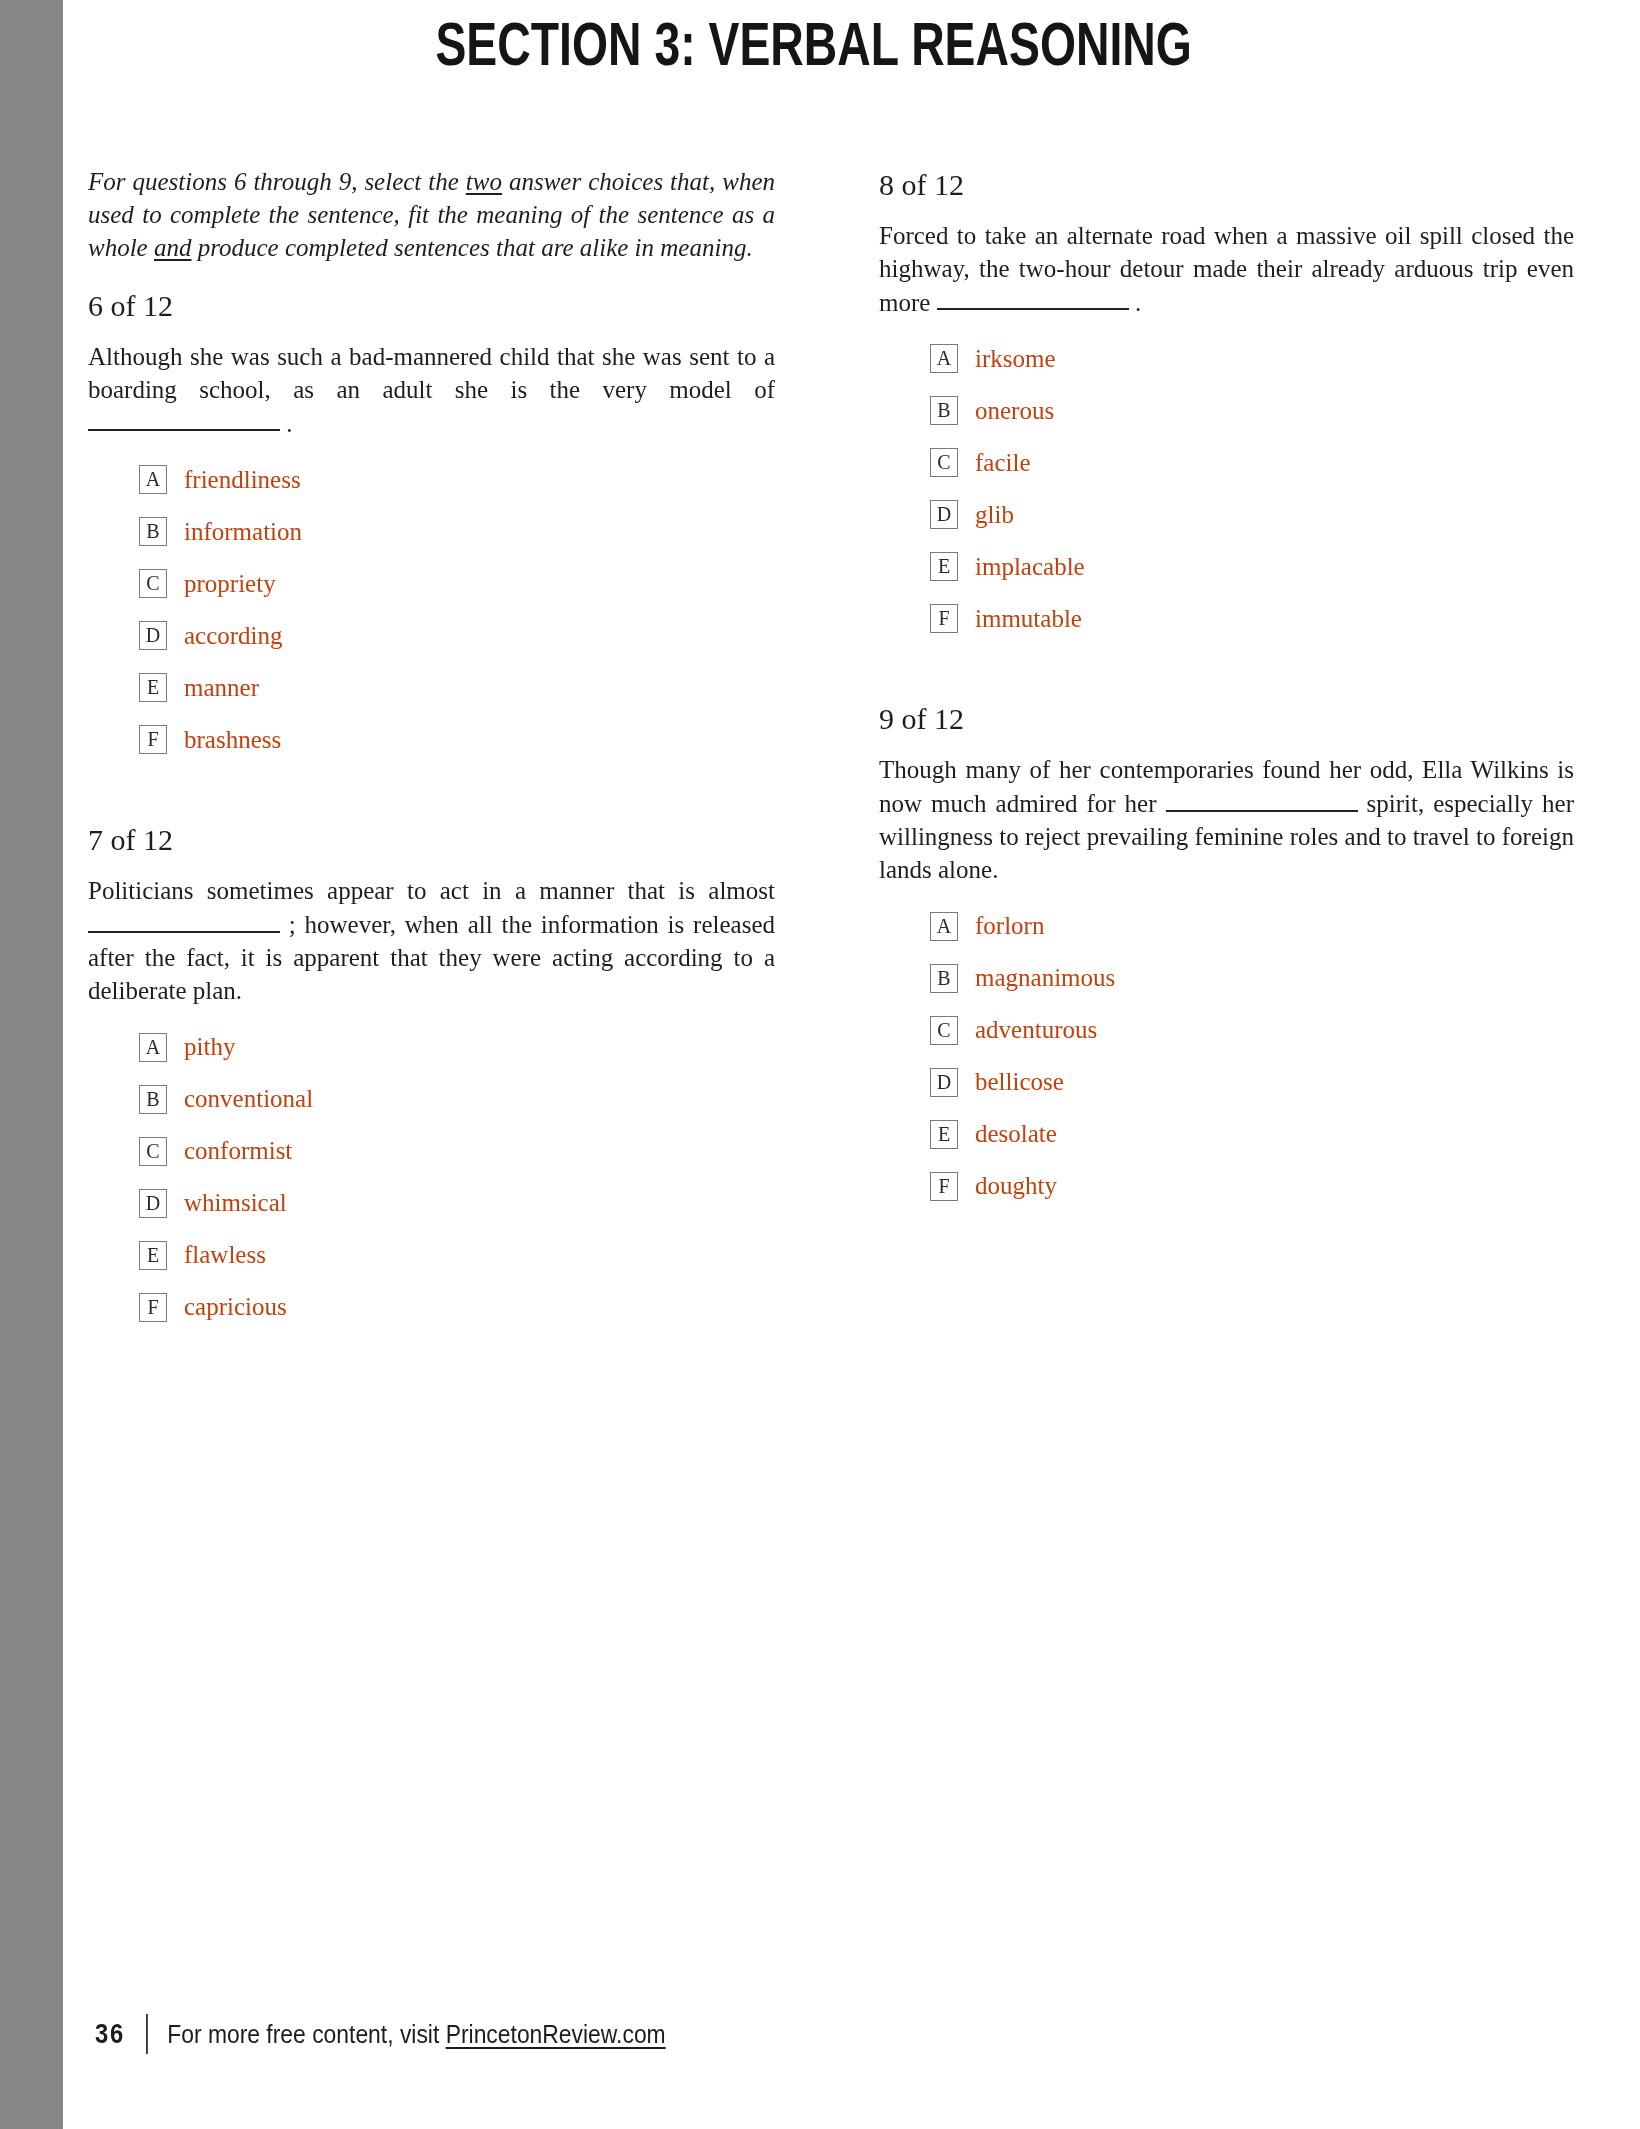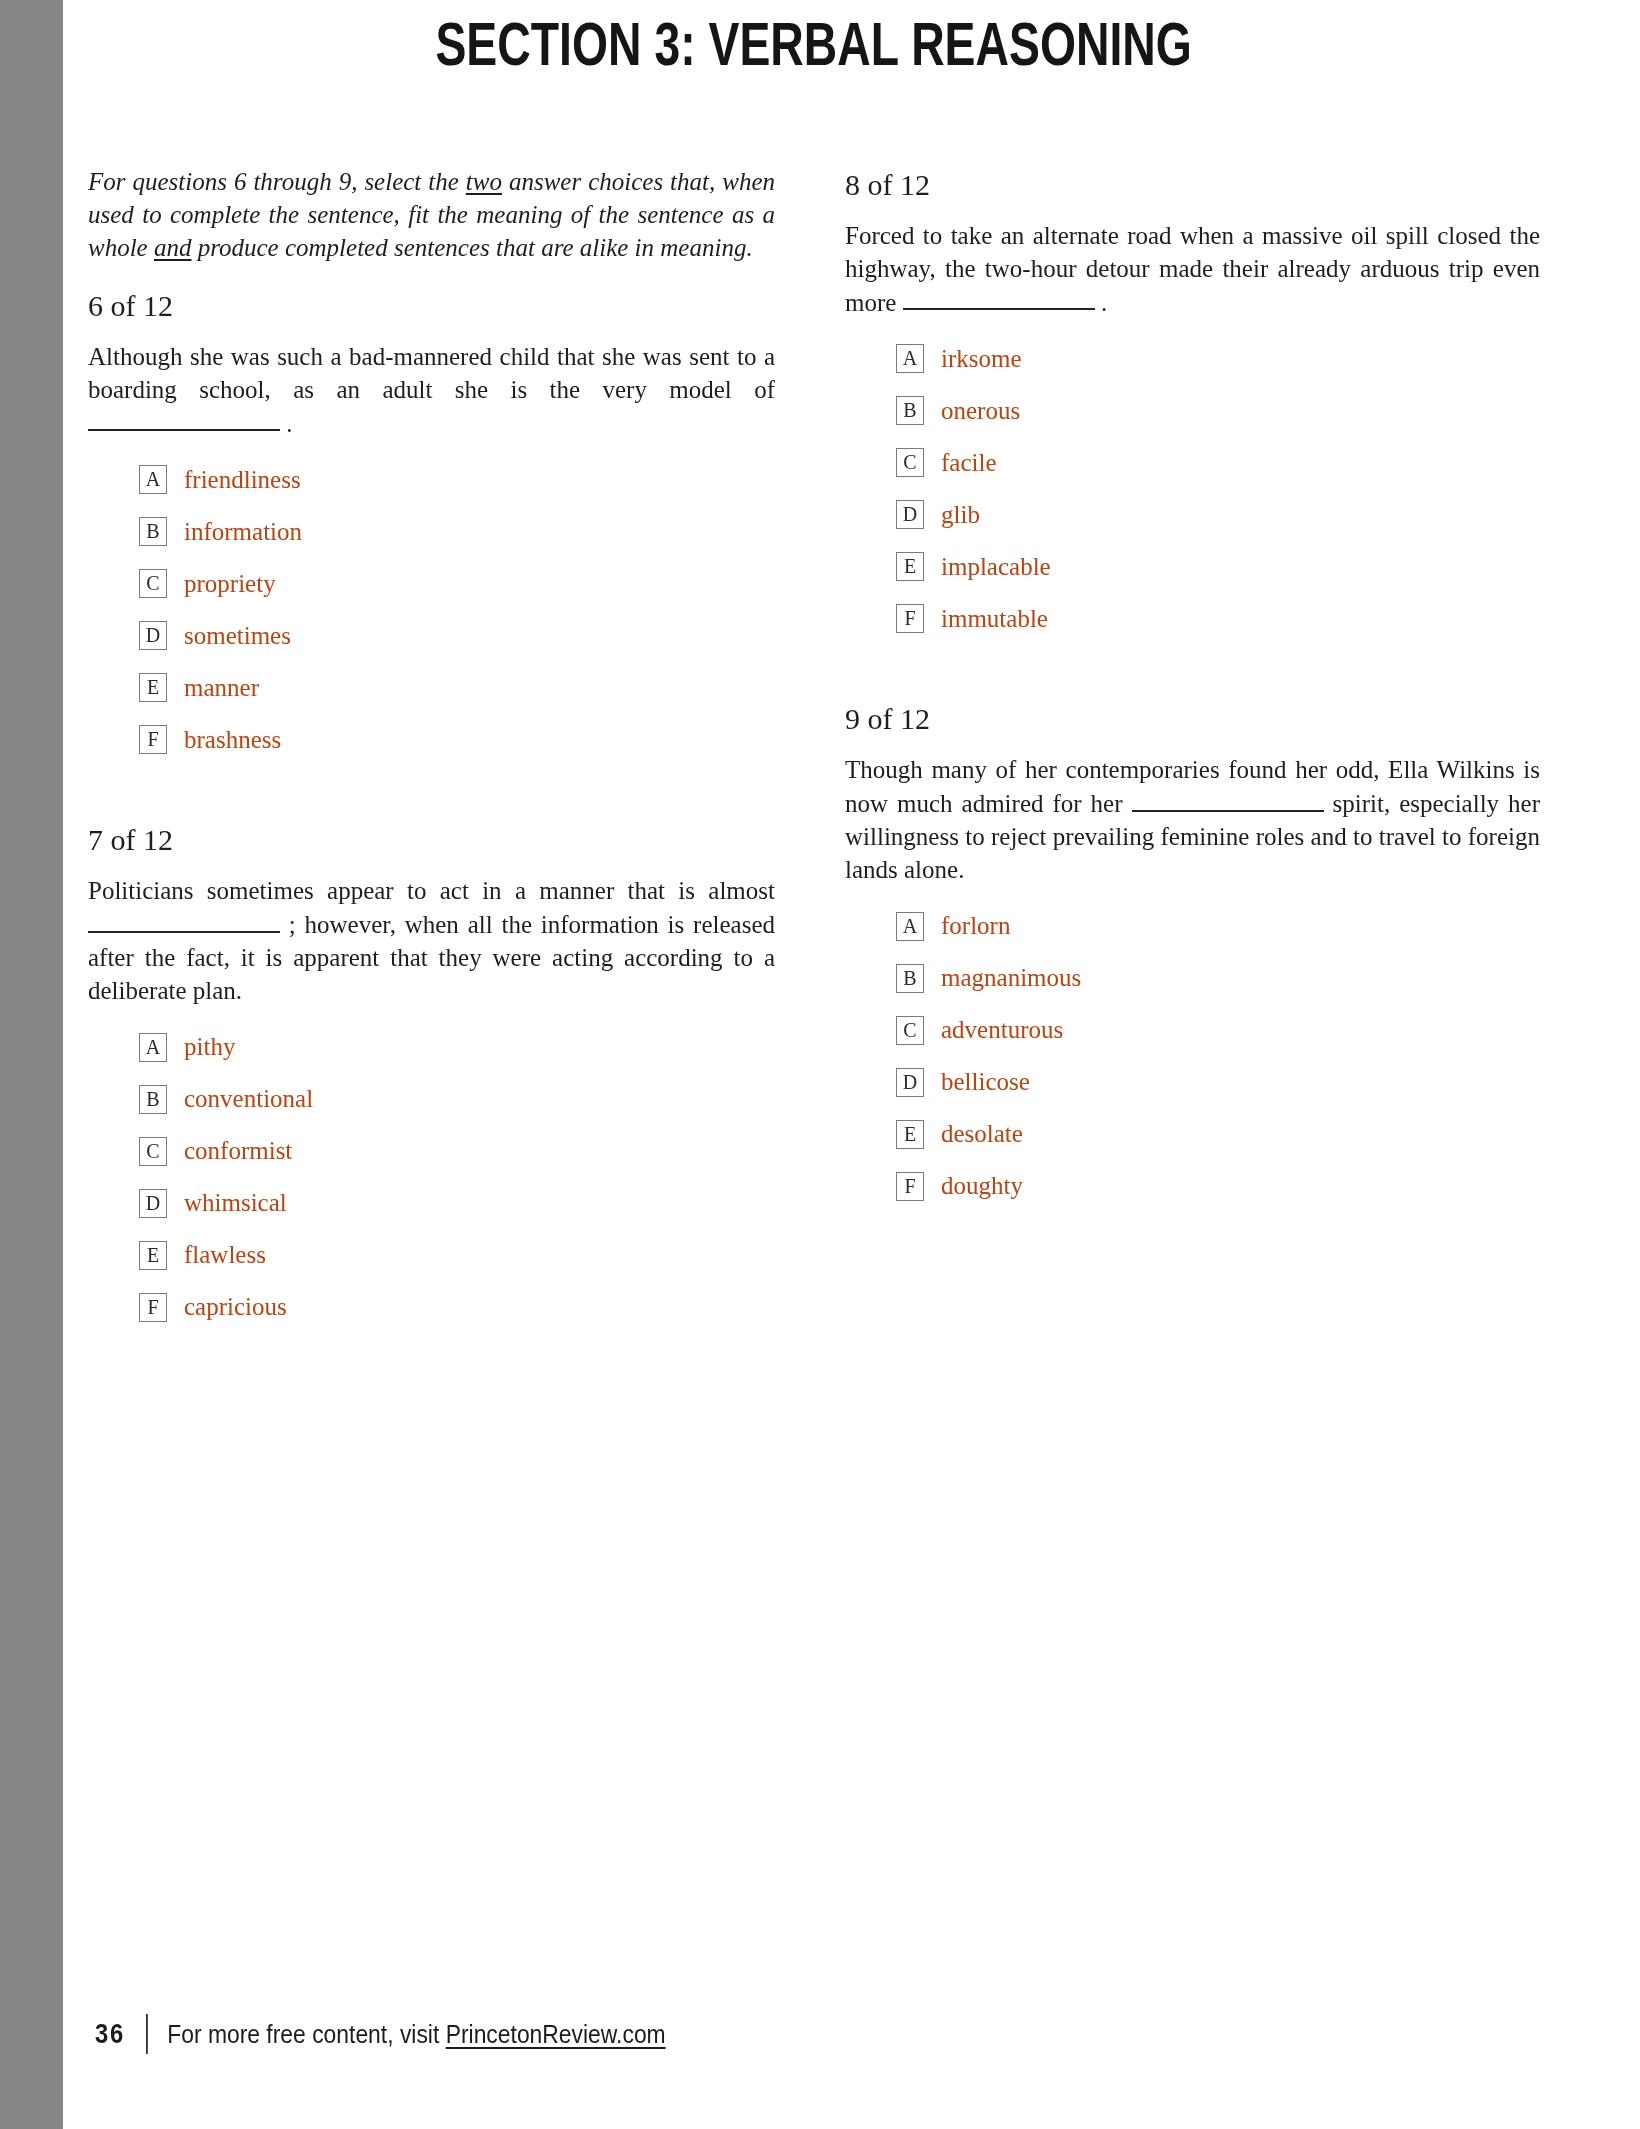--- a/index.html
+++ b/index.html
@@ -34,21 +34,21 @@
     font-weight: 700;
     font-size: 61px;
     line-height: 1;
     color: #161414;
     letter-spacing: 0px;
     transform: scaleX(0.76);
     transform-origin: center;
   }
   .columns {
     display: flex;
-    gap: 70px;
+    gap: 104px;
     margin-top: 90px;
   }
   .col { flex: 0 0 auto; }
   .col-left  { width: 687px; }
   .col-right { width: 695px; }
 
   .body-text {
     font-size: 25px;
     line-height: 1.32;
     text-align: justify;
@@ -159,21 +159,21 @@
             <li class="choice">
               <span class="letter-box">B</span>
               <span class="choice-text">information</span>
             </li>
             <li class="choice">
               <span class="letter-box">C</span>
               <span class="choice-text">propriety</span>
             </li>
             <li class="choice">
               <span class="letter-box">D</span>
-              <span class="choice-text">sometimes</span>
+              <span class="choice-text">according</span>
             </li>
             <li class="choice">
               <span class="letter-box">E</span>
               <span class="choice-text">manner</span>
             </li>
             <li class="choice">
               <span class="letter-box">F</span>
               <span class="choice-text">brashness</span>
             </li>
           </ul>

